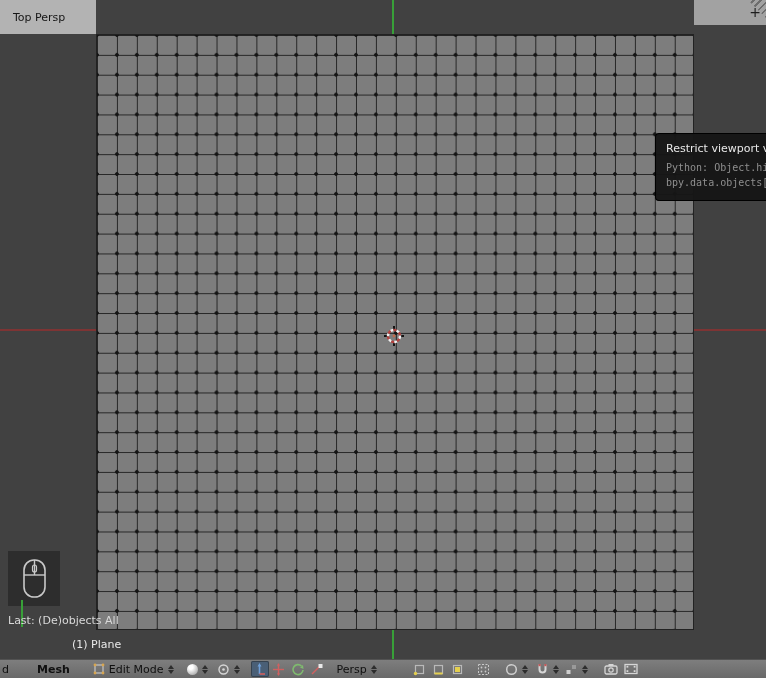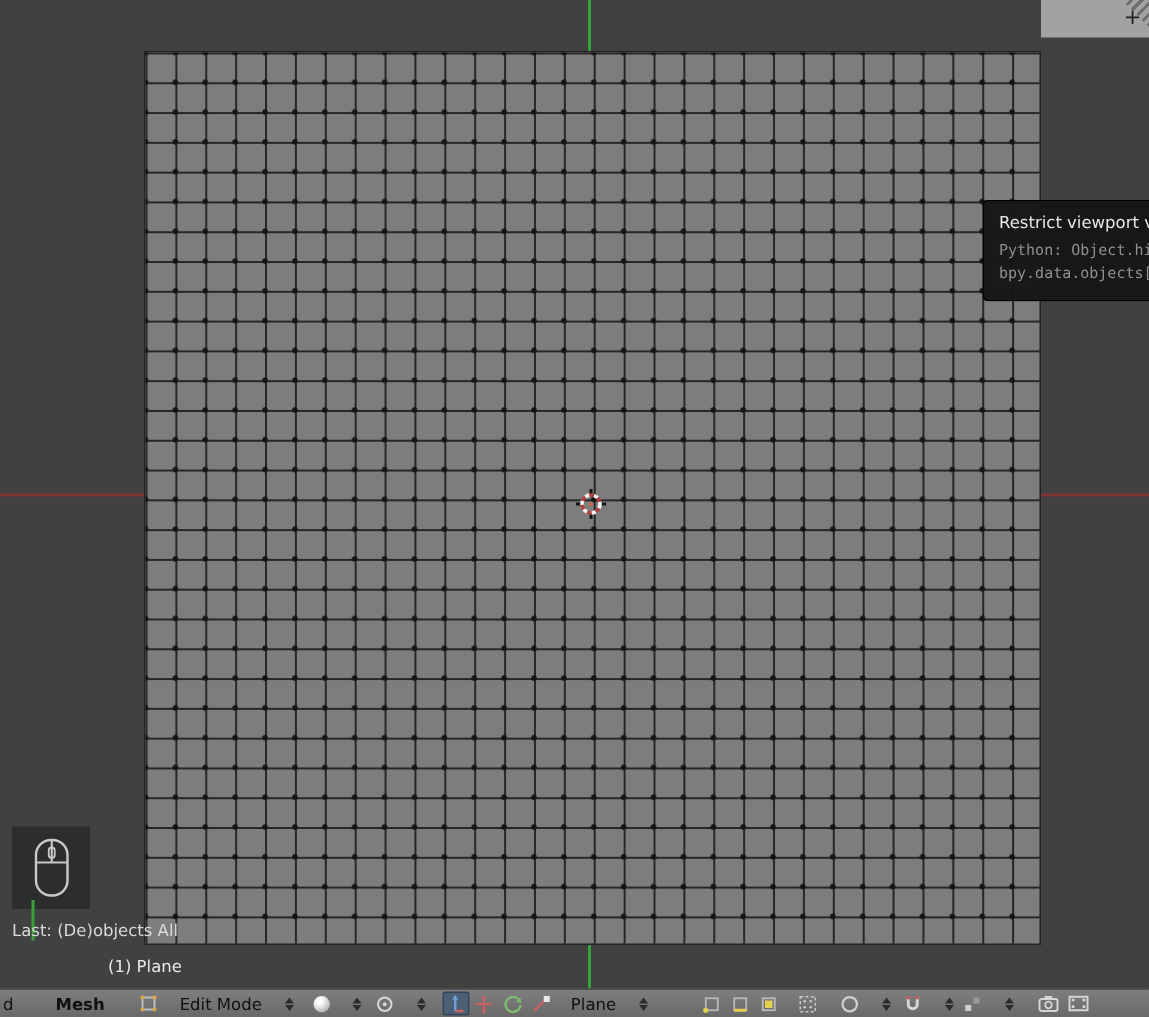--- a/index.html
+++ b/index.html
@@ -52,21 +52,21 @@
   .tooltip-py{ color:#8f8f8f; font-size:10px; line-height:15px; margin-top:5px; white-space:nowrap;
     font-family:"DejaVu Sans Mono","Liberation Mono",monospace; }
 
   
   .header{ position:absolute; left:0; right:0; bottom:0; height:19px; z-index:10;
     background:linear-gradient(#7e7e7e,#696969); border-top:1px solid #525252;
     display:flex; align-items:center; font-size:11px; color:#101010; }
   .menu{ cursor:default; }
   .m-partial{ margin-left:2px; }
   .m-mesh{ margin-left:28px;font-weight:bold; }
-  .dd{ display:flex; align-items:center; gap:14px; cursor:default; }
+  .dd{ display:flex; align-items:center; gap:3px; cursor:default; }
   .dd-mode{ margin-left:22px; }
   .dd-shading{ margin-left:13px; }
   .dd-pivot{ margin-left:9px; }
   .manips{ display:flex; gap:1px; margin-left:11px; }
   .dd-orient{ margin-left:11px; }
   .selmodes{ display:flex; gap:1px; margin-left:34px; }
   .occl{ margin-left:8px; }
   .dd-prop{ margin-left:12px; }
   .dd-snap{ margin-left:8px; }
   .dd-snapt{ margin-left:6px; }
@@ -82,20 +82,23 @@
 </head>
 <body>
 
 <div class="stage">
 
   <div class="axis-x"></div>
   <div class="axis-y"></div>
 
   <div class="grid"></div>
 
+  <div class="view-label-box">
+    <span>Top Persp</span>
+  </div>
 
   <div class="corner-box">
     <div class="corner-grip"></div>
     <div class="add-region">+</div>
   </div>
 
   <div class="cursor3d">
     <svg width="20" height="20" viewBox="0 0 20 20">
       <line x1="10" y1="0" x2="10" y2="4" stroke="#141414" stroke-width="2"></line>
       <line x1="10" y1="16" x2="10" y2="20" stroke="#141414" stroke-width="2"></line>
@@ -191,21 +194,21 @@
       </div>
       <div class="ibtn">
         <svg width="13" height="13" viewBox="0 0 13 13">
           <line x1="2" y1="11" x2="10" y2="3" stroke="#d06060" stroke-width="1.5"></line>
           <rect x="8.5" y="1" width="4" height="4" fill="#eaeaea"></rect>
         </svg>
       </div>
     </div>
 
     <div class="dd dd-orient">
-      <span>Plane</span>
+      <span>Persp</span>
       <span class="updn">
           <span class="u"></span>
           <span class="d"></span>
         </span>
     </div>
 
     <div class="selmodes">
       <div class="ibtn">
         <svg width="13" height="13" viewBox="0 0 13 13">
           <rect x="2.5" y="2.5" width="8" height="8" fill="none" stroke="#b9b9b9" stroke-width="1.2"></rect>

